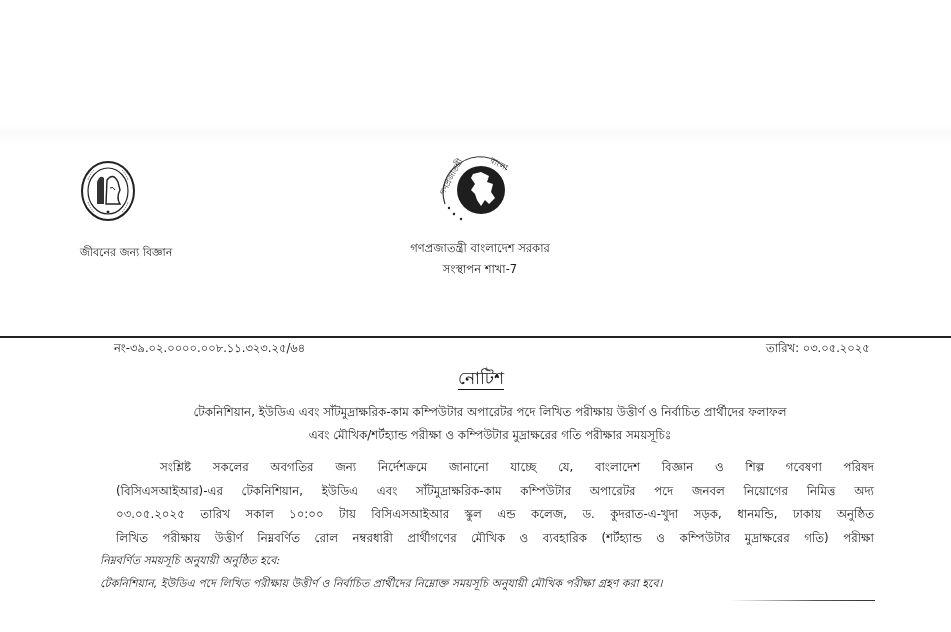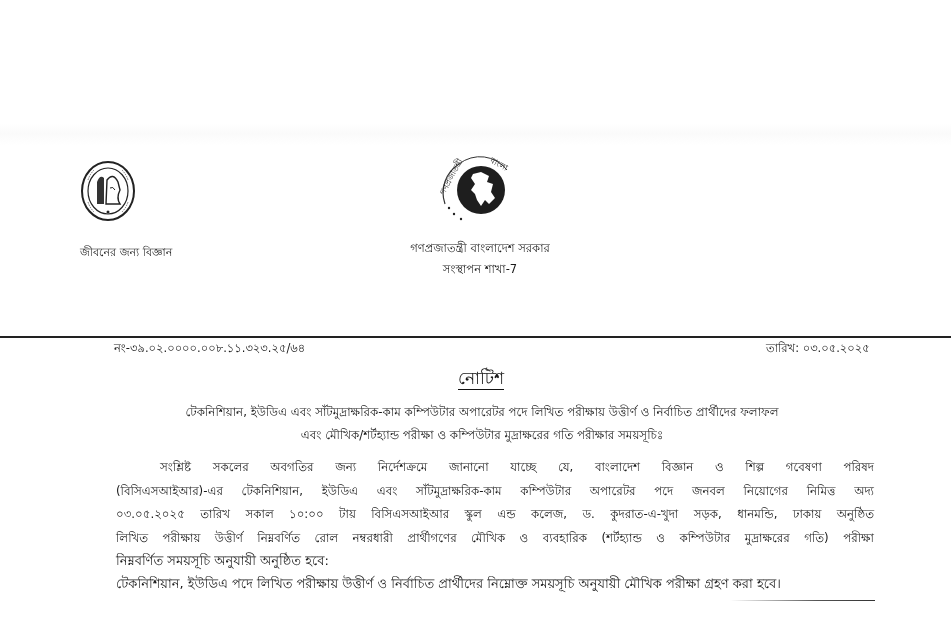--- a/index.html
+++ b/index.html
@@ -88,43 +88,44 @@
       left: 458px; top: 368px;
       font-size: 17px;
       font-weight: normal;
       border-bottom: 1.5px solid #111;
       padding-bottom: 1px;
       line-height: 20px;
       white-space: nowrap;
     }
     .subject {
       position: absolute;
-      left: 92px; top: 401px;
+      left: 100px; top: 401px;
       width: 780px;
       text-align: center;
       font-size: 11.8px;
       line-height: 23px;
     }
     .body-para {
       position: absolute;
       left: 116px; top: 456px;
       width: 758px;
       font-size: 11.8px;
       line-height: 23.5px;
       text-align: justify;
       text-align-last: justify;
     }
     .body-para .line { display: block; }
     .body-para .indent { padding-left: 44px; }
     .oral-line {
       position: absolute;
-      left: 116px; top: 573px;
-      font-size: 13px;
+      left: 100px; top: 573px;
+      font-size: 11px;
       line-height: 22px;
       white-space: nowrap;
+      font-style: italic;
     }
     .bottom-rule {
       position: absolute;
       left: 730px; top: 600px;
       width: 145px; height: 1px;
       background: linear-gradient(to right, rgba(80,80,80,0), #555 60%, #333);
     }
   </style>
 </head>
 <body>

